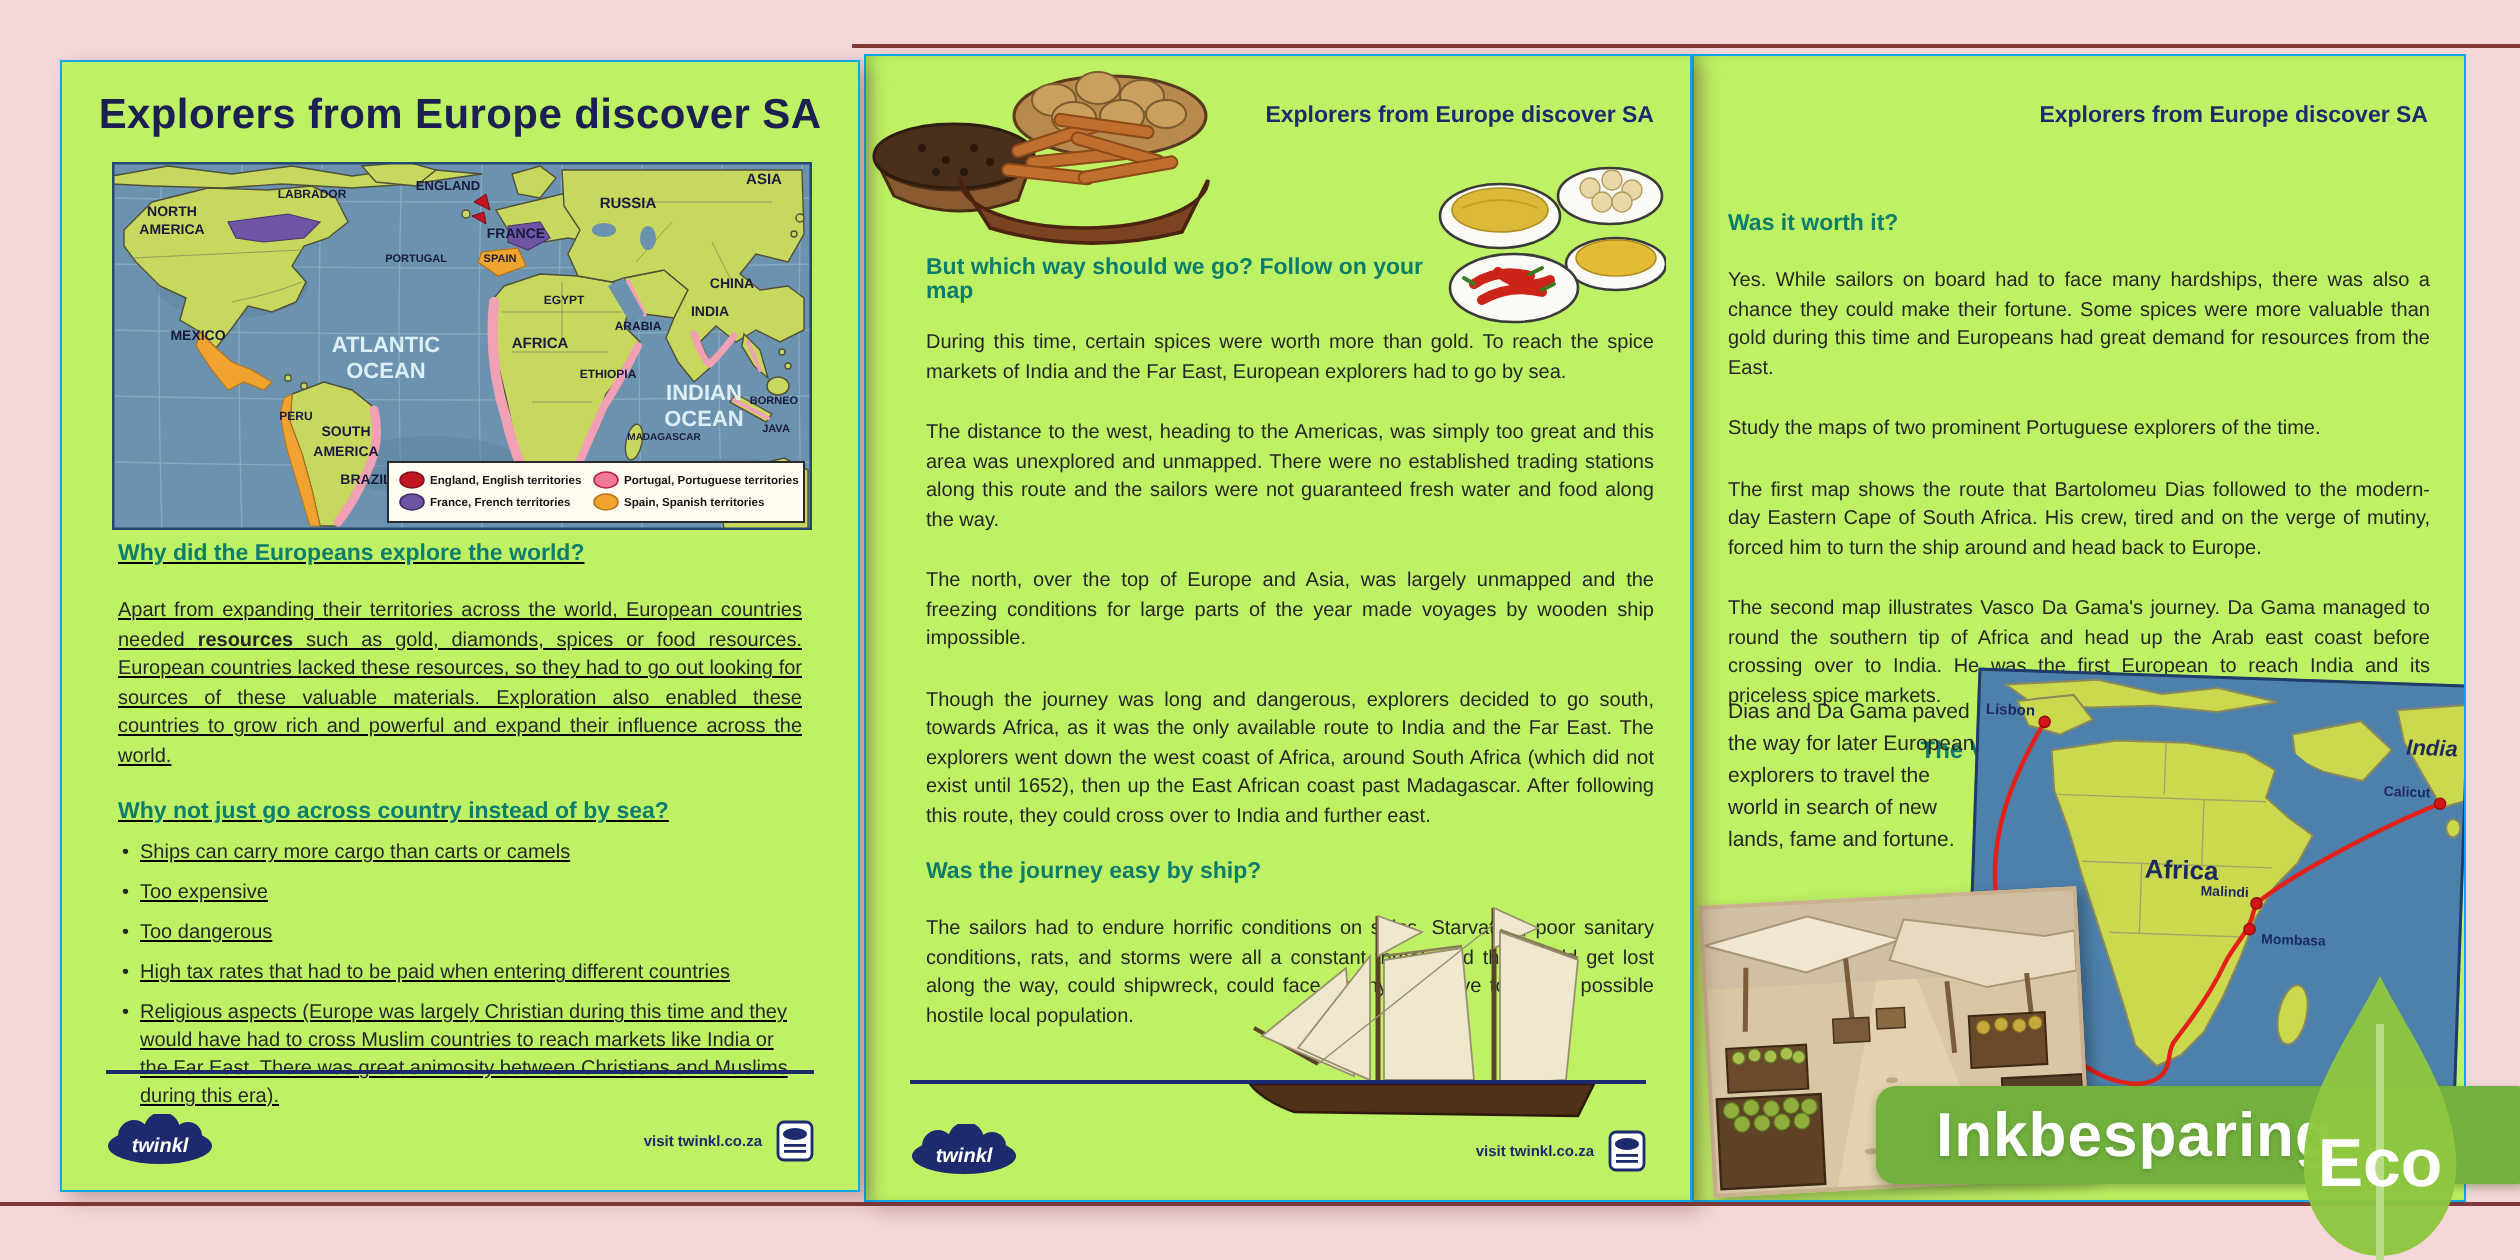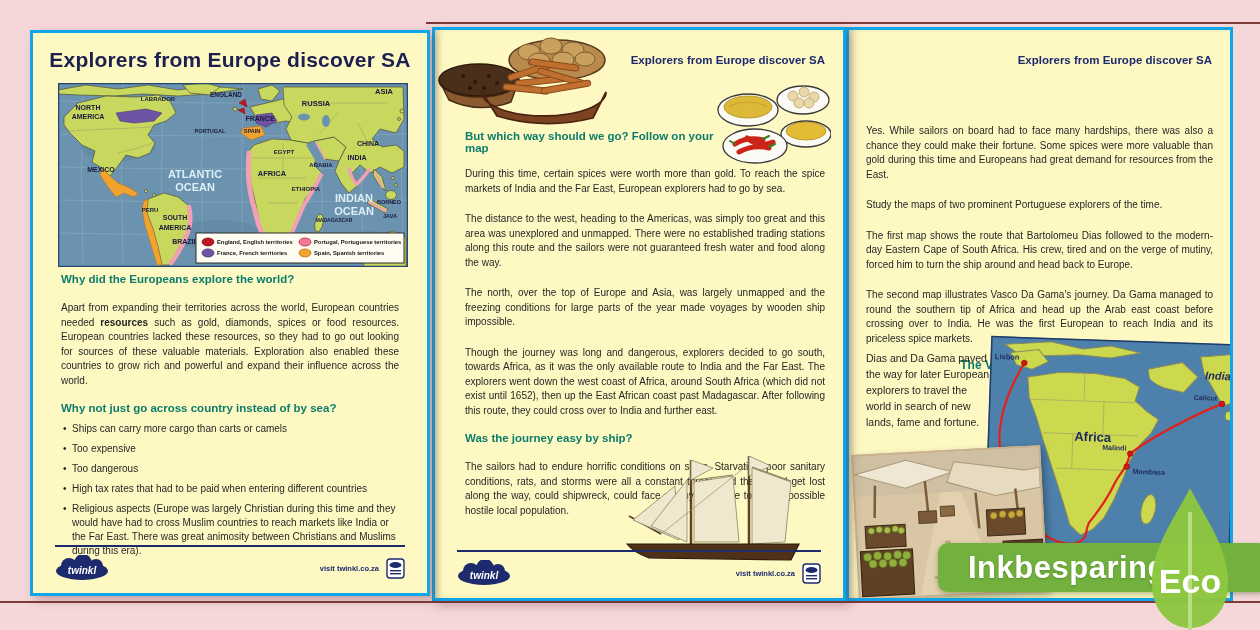--- a/index.html
+++ b/index.html
@@ -6,48 +6,48 @@
   body{
     width:1260px;height:630px;position:relative;overflow:hidden;
     background:#f5d7da;
     font-family:"Liberation Sans","DejaVu Sans",sans-serif;
   }
   .frame-line{position:absolute;height:2px;background:#7e3a38;z-index:0;}
   #frame-top{left:426px;right:0;top:22px;}
   #frame-bottom{left:0;right:0;top:601px;}
 
   .page{
-    position:absolute;background:#fef9c3;border:3px solid #0ea5e9;
+    position:absolute;background:#bef264;border:1px solid #0ea5e9;
     box-shadow:5px 4px 10px rgba(100,50,50,.35);
     overflow:hidden;box-sizing:border-box;
   }
   #page1{left:30px;top:30px;width:400px;height:566px;z-index:3;}
   #page2{left:432px;top:27px;width:414px;height:574px;z-index:2;box-shadow:5px 4px 10px rgba(100,50,50,.35), inset 4px 0 6px -2px rgba(0,0,0,.18);}
   #page3{left:846px;top:27px;width:387px;height:574px;z-index:1;box-shadow:inset 4px 0 6px -2px rgba(0,0,0,.18);}
 
   .doc-title{
     text-align:center;margin-top:15px;font-size:21px;font-weight:bold;
     color:#1b2050;letter-spacing:.2px;
   }
   .page-header{
     position:absolute;right:18px;top:24px;font-size:11.5px;font-weight:bold;color:#1d2a6e;
   }
   .teal{color:#0c7c6c;font-weight:bold;font-size:11.5px;}
   .body-text{font-size:10px;line-height:14.5px;color:#262626;text-align:justify;}
   p{margin:16px 0 9px 0;}
   .h-row{margin:0 0 8px 0;}
 
-  #p1-content{position:absolute;left:28px;right:28px;top:240px;}
+  #p1-content{position:absolute;left:28px;right:28px;top:240px;text-decoration:underline;}
   #p1-map{position:absolute;left:25px;top:50px;width:350px;height:184px;}
   .bullet{position:relative;padding-left:11px;margin-bottom:6px;font-size:10px;line-height:14px;color:#262626;}
   .bullet::before{content:"•";position:absolute;left:2px;top:0;}
 
   .footer{
     position:absolute;left:22px;right:22px;bottom:12px;z-index:1;
-    border-top:2px solid #1d2a6e;padding-top:8px;
+    border-top:2px solid #1d2a6e;padding-top:20px;
     display:flex;justify-content:space-between;align-items:center;
   }
   .visit-wrap{display:flex;align-items:center;gap:7px;}
   .visit-link{font-size:7.5px;font-weight:bold;color:#1d2a6e;}
 
   #p2-flow{position:absolute;left:30px;right:18px;top:100px;}
   #p2-h1{padding-right:92px;}
   #p2-spices-left{position:absolute;left:2px;top:0;}
   #p2-spices-right{position:absolute;right:12px;top:46px;}
   #p2-ship{position:absolute;left:186px;top:424px;z-index:0;}
@@ -338,20 +338,21 @@
           <rect x="4" y="15" width="11" height="1.4" fill="#1d2a6e"></rect>
       </svg>
     </div>
   </div>
 </div>
 
 <div class="page" id="page3">
   <div class="page-header">Explorers from Europe discover SA</div>
 
   <div id="p3-flow">
+    <div class="teal h-row">Was it worth it?</div>
     <p class="body-text">Yes. While sailors on board had to face many hardships, there was also a chance they could make their fortune. Some spices were more valuable than gold during this time and Europeans had great demand for resources from the East.</p>
     <p class="body-text">Study the maps of two prominent Portuguese explorers of the time.</p>
     <p class="body-text">The first map shows the route that Bartolomeu Dias followed to the modern-day Eastern Cape of South Africa. His crew, tired and on the verge of mutiny, forced him to turn the ship around and head back to Europe.</p>
     <p class="body-text">The second map illustrates Vasco Da Gama's journey. Da Gama managed to round the southern tip of Africa and head up the Arab east coast before crossing over to India. He was the first European to reach India and its priceless spice markets.</p>
     <div class="teal" id="p3-map-title">The Vasco da Gama Voyage</div>
   </div>
 
   <div id="p3-caption">Dias and Da Gama paved the way for later European explorers to travel the world in search of new lands, fame and fortune.</div>
 
   <svg id="p3-vasco" width="246" height="240" viewBox="0 0 246 240">

